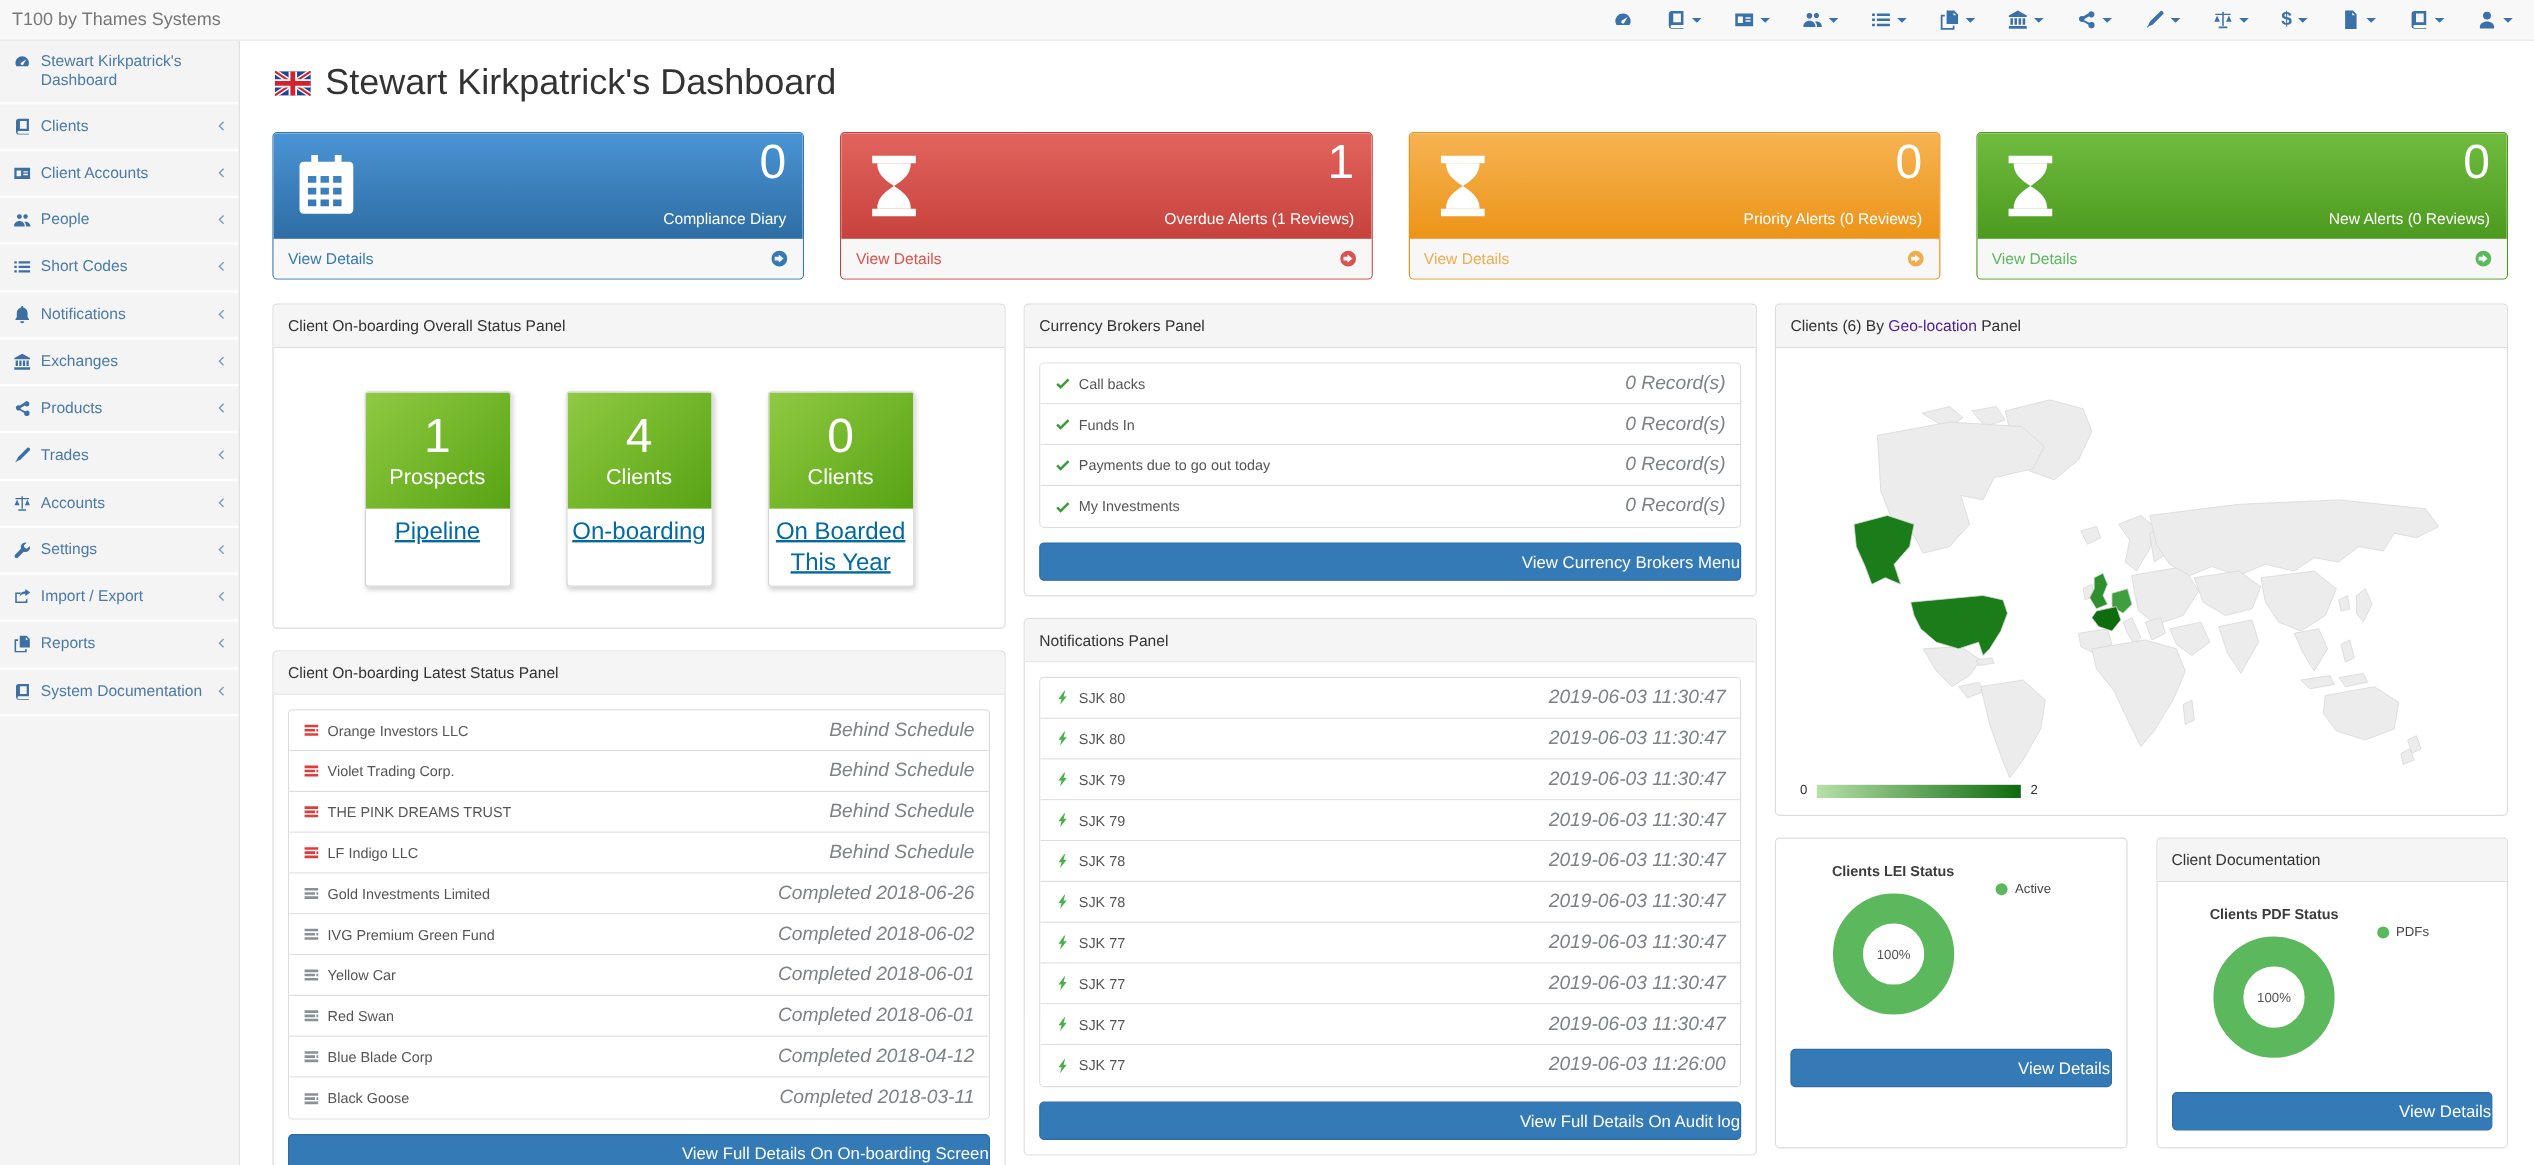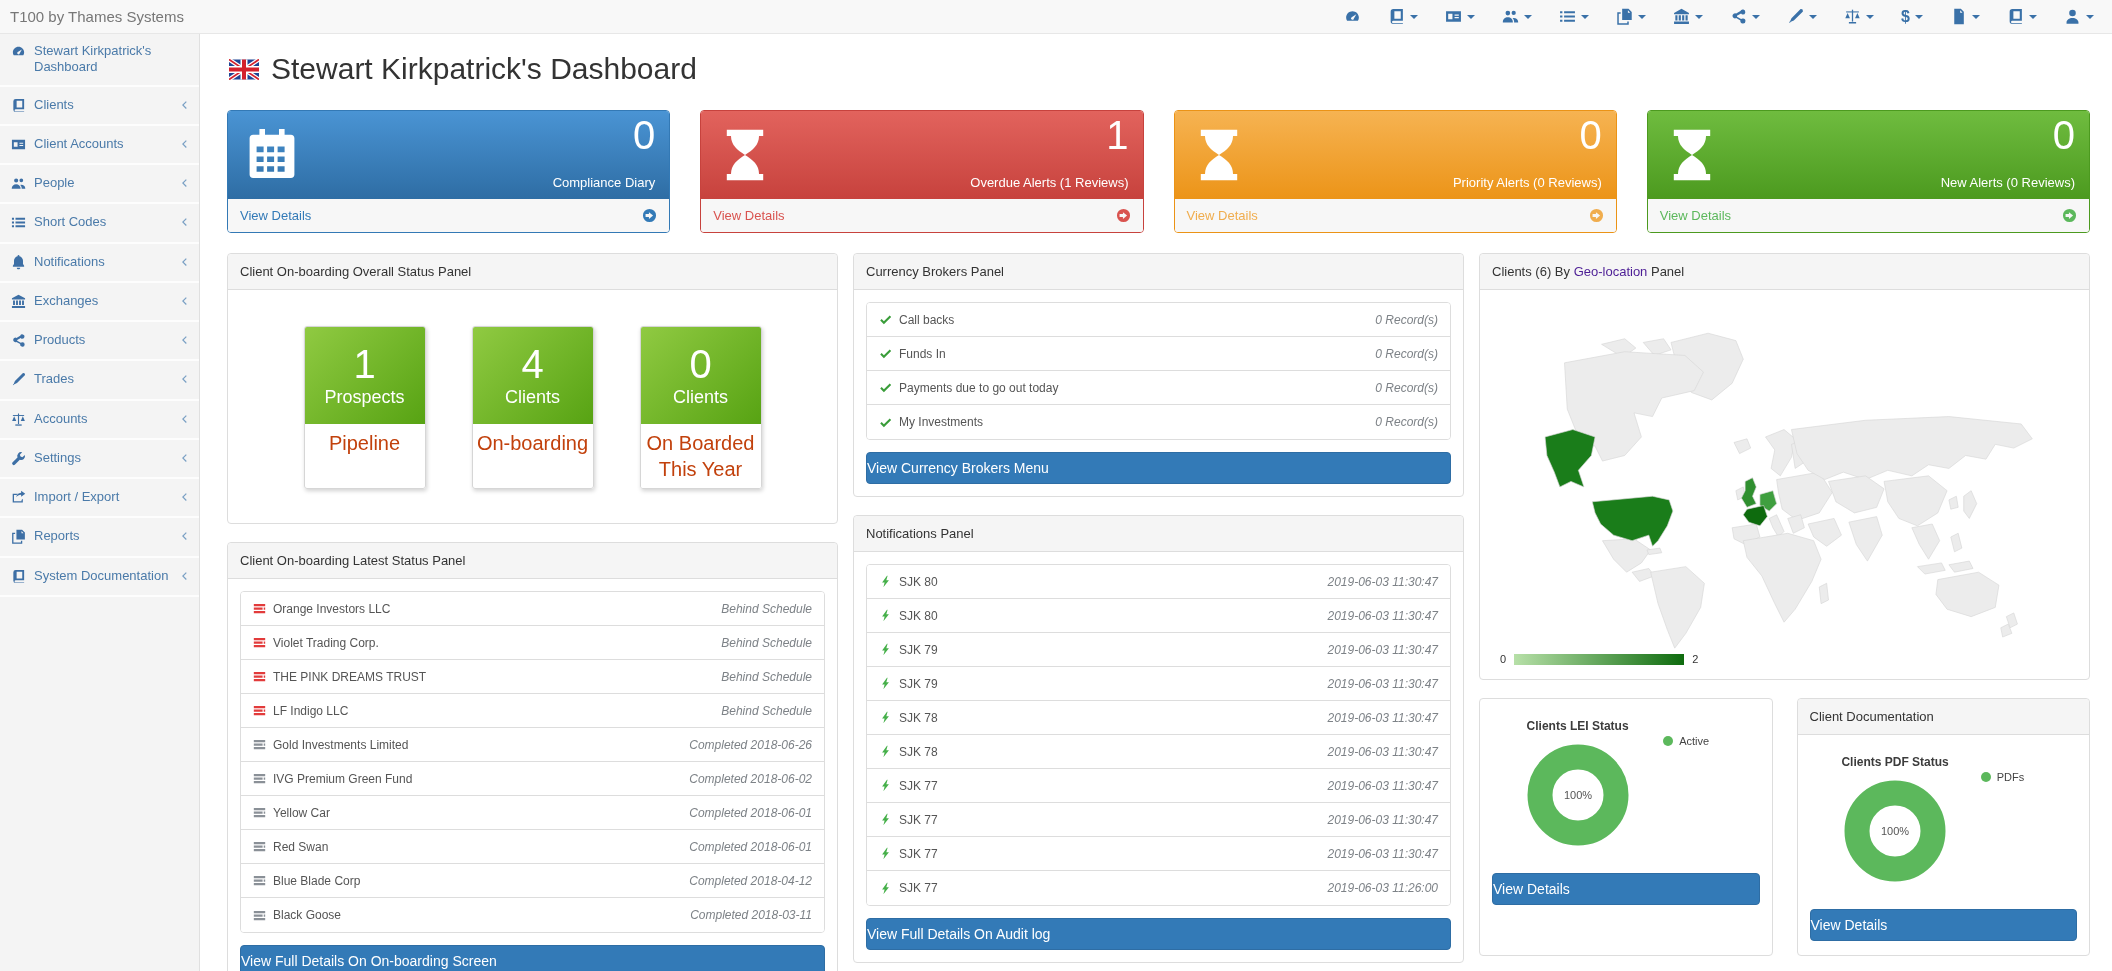--- a/index.html
+++ b/index.html
@@ -60,38 +60,38 @@
   .panel-b { padding:12px; }
 
   
   .tiles { display:flex; justify-content:center; gap:46px; padding:24px 0 22px; }
   .tile { width:122px; border:1px solid #d6d6d6; border-radius:3px; overflow:hidden; text-align:center;
           box-shadow:1px 2px 4px rgba(0,0,0,.18); }
   .tile-top { height:97px; background:linear-gradient(135deg,#90ca42,#57a313); color:#fff;
               display:flex; flex-direction:column; justify-content:center; gap:2px; }
   .tile-num { font-size:40px; line-height:1.05; }
   .tile-sub { font-size:18px; }
-  .tile-bottom { background:#fff; color:#c2410c; font-size:20px; min-height:58px; padding:6px 4px;
-                 display:flex; align-items:flex-start; justify-content:center; line-height:1.3; }
+  .tile-bottom { background:#fff; color:#0369a1; font-size:20px; min-height:58px; padding:6px 4px;
+                 display:flex; align-items:flex-start; justify-content:center; line-height:1.3;text-decoration:underline; }
 
   
   .lg { border:1px solid #ddd; border-radius:4px; overflow:hidden; }
   .lg-row { display:flex; align-items:center; justify-content:space-between; min-height:34px;
             padding:7px 12px; border-bottom:1px solid #ddd; font-size:12px; color:#555; background:#fff; }
   .lg-row:last-child { border-bottom:none; }
   .lg-left { display:flex; align-items:center; gap:7px; }
   .lg-left svg { width:13px; height:13px; flex:none; }
-  .muted-i { font-style:italic; color:#7d8287; font-size:12px; }
+  .muted-i { font-style:italic; color:#7d8287; font-size:16px; }
   .check-icon { fill:#3a9d3a; }
   .bolt-icon { fill:#46b04a; }
   .lg-row[data-status="behind"] .tasks-icon { fill:#e23b3b; }
   .lg-row[data-status="completed"] .tasks-icon { fill:#8a9097; }
 
   .btn { display:block; width:100%; background:#337ab7; border:1px solid #2e6da4; color:#fff;
-         text-align:left; font-size:14px; padding:7px 0; border-radius:4px; margin-top:12px; cursor:pointer;
+         text-align:right; font-size:14px; padding:7px 0; border-radius:4px; margin-top:12px; cursor:pointer;
          font-family:inherit; }
 
   
   .map-body { position:relative; padding:8px; height:389px; }
   .map-svg { width:100%; height:352px; }
   .land { fill:#ececec; stroke:#d7d7d7; stroke-width:0.7; }
   .map-legend { position:absolute; left:20px; bottom:14px; display:flex; align-items:center; gap:8px;
                 font-size:11px; color:#333; }
   .legend-bar { width:170px; height:11px; background:linear-gradient(90deg,#b7e0a8,#0e6b0e); }
 

